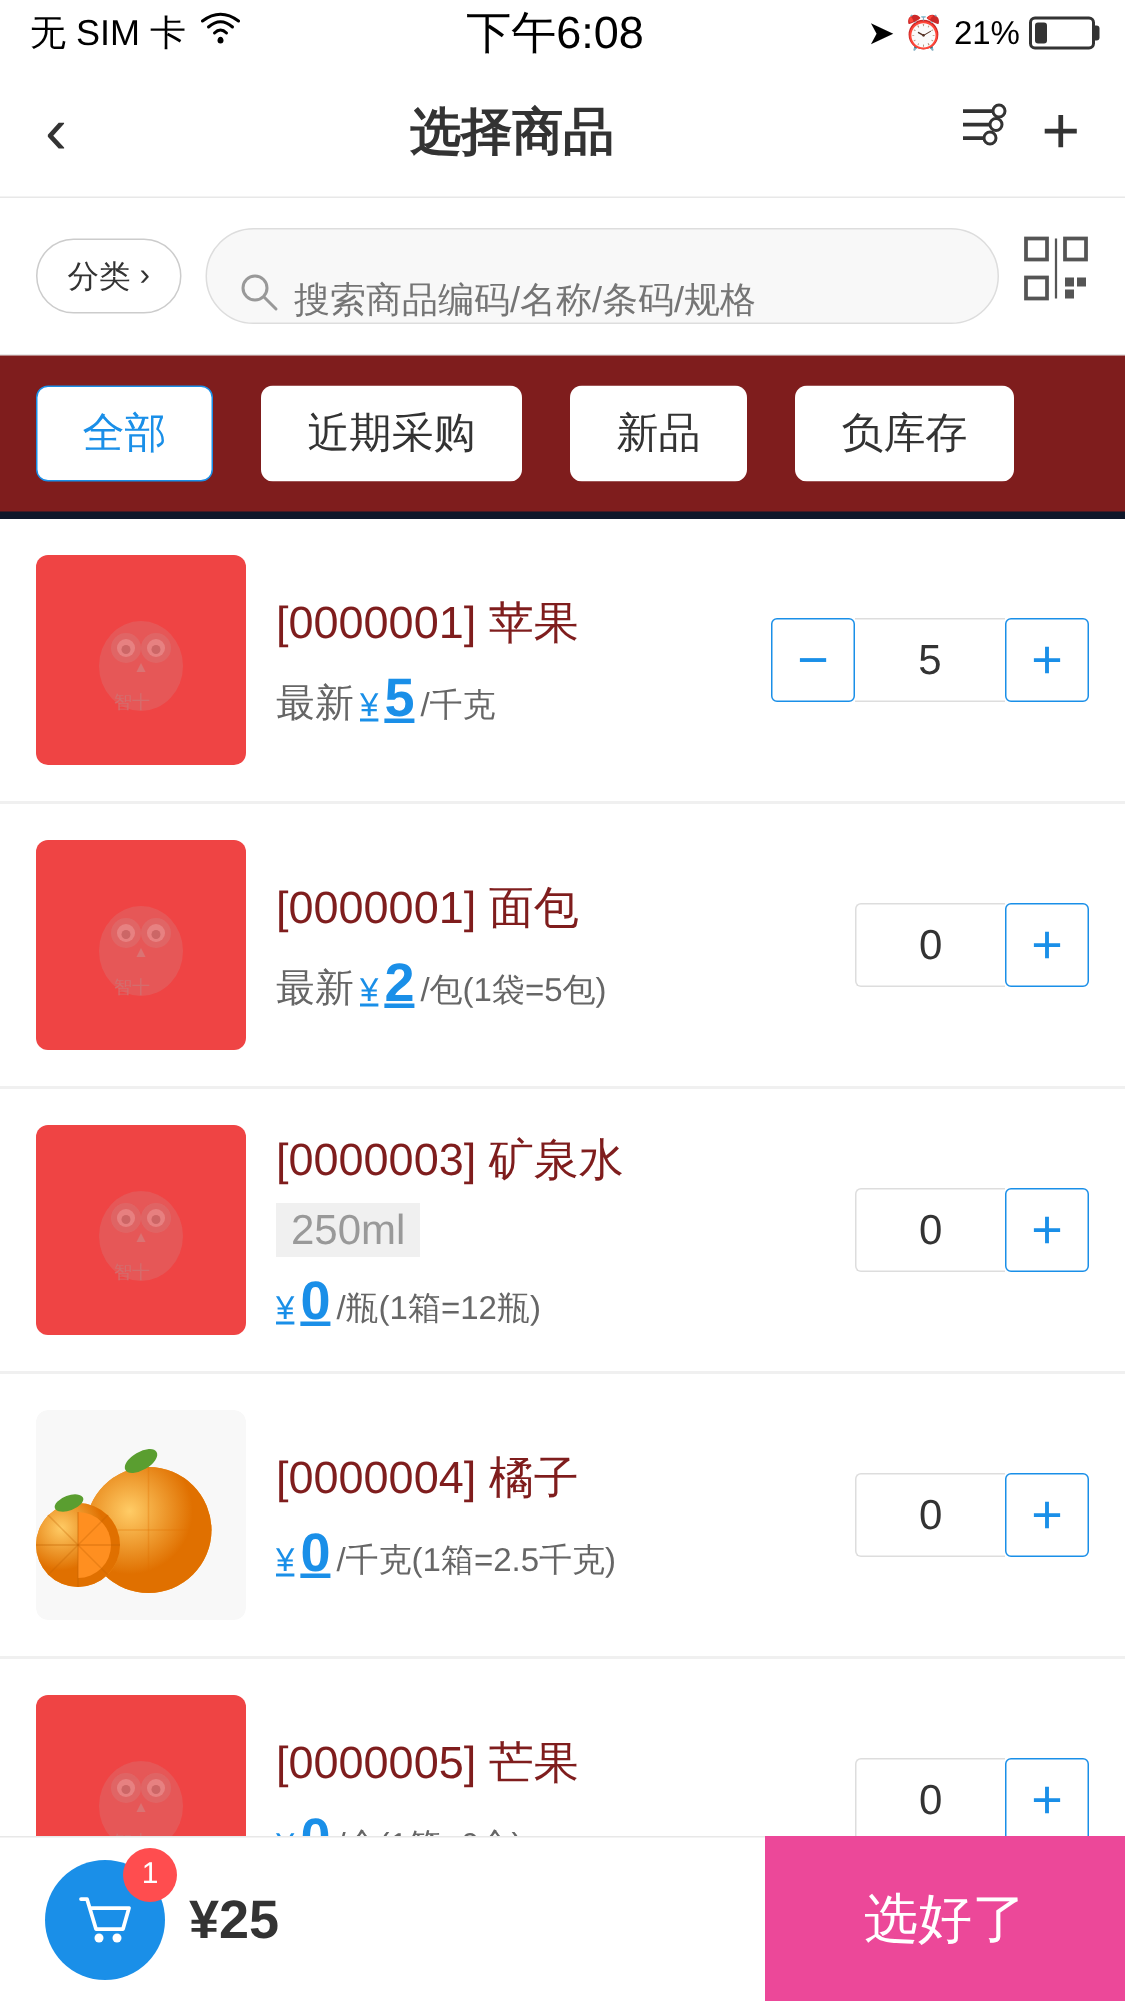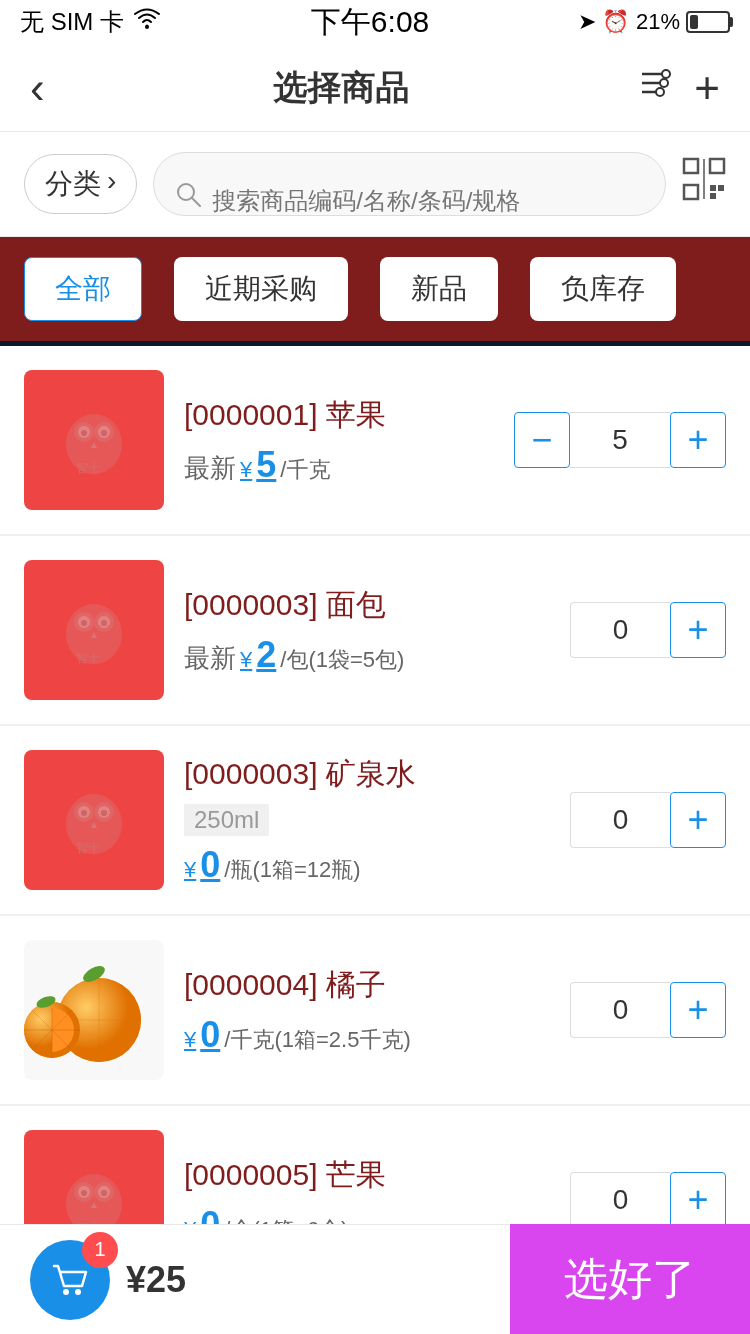--- a/index.html
+++ b/index.html
@@ -54,25 +54,26 @@
       padding: 20px 24px;
       display: flex;
       align-items: center;
       gap: 16px;
       border-bottom: 1px solid #e8e8e8;
     }
     .category-btn {
       border: 1px solid #ccc;
       border-radius: 30px;
       padding: 10px 20px;
-      font-size: 28px;
+      font-size: 21px;
       color: #333;
       background: #fff;
       white-space: nowrap;
       display: flex;
+      align-items: center;
       gap: 6px;
       cursor: pointer;
     }
     .search-box {
       flex: 1;
       height: 64px;
       border: 1px solid #ddd;
       border-radius: 32px;
       display: flex;
       align-items: flex-end;
@@ -131,21 +132,21 @@
       display: flex;
       align-items: center;
       justify-content: center;
       overflow: hidden;
     }
     .owl-svg { width: 80px; height: 80px; opacity: 0.4; }
 
     .product-info { flex: 1; min-width: 0; }
     .product-name { font-size: 30px; color: #7f1d1d; margin-bottom: 8px; }
     .product-spec {
-      font-size: 24px;
+      font-size: 28px;
       color: #999;
       background: #f0f0f0;
       display: inline-block;
       padding: 2px 10px;
       border-radius: 0;
       margin-bottom: 8px;
     }
     .product-price-line { display: flex; align-items: baseline; gap: 4px; font-size: 24px; color: #666; }
     .price-label { font-size: 26px; color: #666; }
     .price-currency { font-size: 22px; color: #1a8fe8; text-decoration: underline; }
@@ -218,23 +219,23 @@
       color: #fff;
       font-size: 20px;
       display: flex;
       align-items: center;
       justify-content: center;
     }
     .cart-total { font-size: 36px; font-weight: 600; color: #333; }
     .confirm-btn {
       width: 240px;
       height: 112px;
-      background: #d946ef;
+      background: #ec4899;
       color: #fff;
-      font-size: 44px;
+      font-size: 36px;
       font-weight: 500;
       border: none;
       cursor: pointer;
       display: flex;
       align-items: center;
       justify-content: center;
     }
   </style>
 </head>
 <body>
@@ -357,21 +358,21 @@
         <circle cx="50" cy="32" r="10" fill="#bbb" opacity="0.5"></circle>
         <circle cx="30" cy="32" r="6" fill="#ddd"></circle>
         <circle cx="50" cy="32" r="6" fill="#ddd"></circle>
         <circle cx="30" cy="33" r="3" fill="#999"></circle>
         <circle cx="50" cy="33" r="3" fill="#999"></circle>
         <polygon points="40,42 37,48 43,48" fill="#bbb"></polygon>
         <text x="22" y="72" font-size="12" fill="#aaa">智十</text>
       </svg>
     </div>
     <div class="product-info">
-      <div class="product-name">[0000003] 面包</div>
+      <div class="product-name">[0000001] 面包</div>
       <div class="product-price-line">
         <span class="price-label">最新</span>
         <span class="price-currency">¥</span>
         <span class="price-value">2</span>
         <span class="price-unit">/包(1袋=5包)</span>
       </div>
     </div>
     <div class="qty-control">
       <input class="qty-input" type="text" value="0" style="border-left: 1px solid rgb(221, 221, 221); border-radius: 4px 0px 0px 4px;">
       <button class="qty-btn">+</button>

